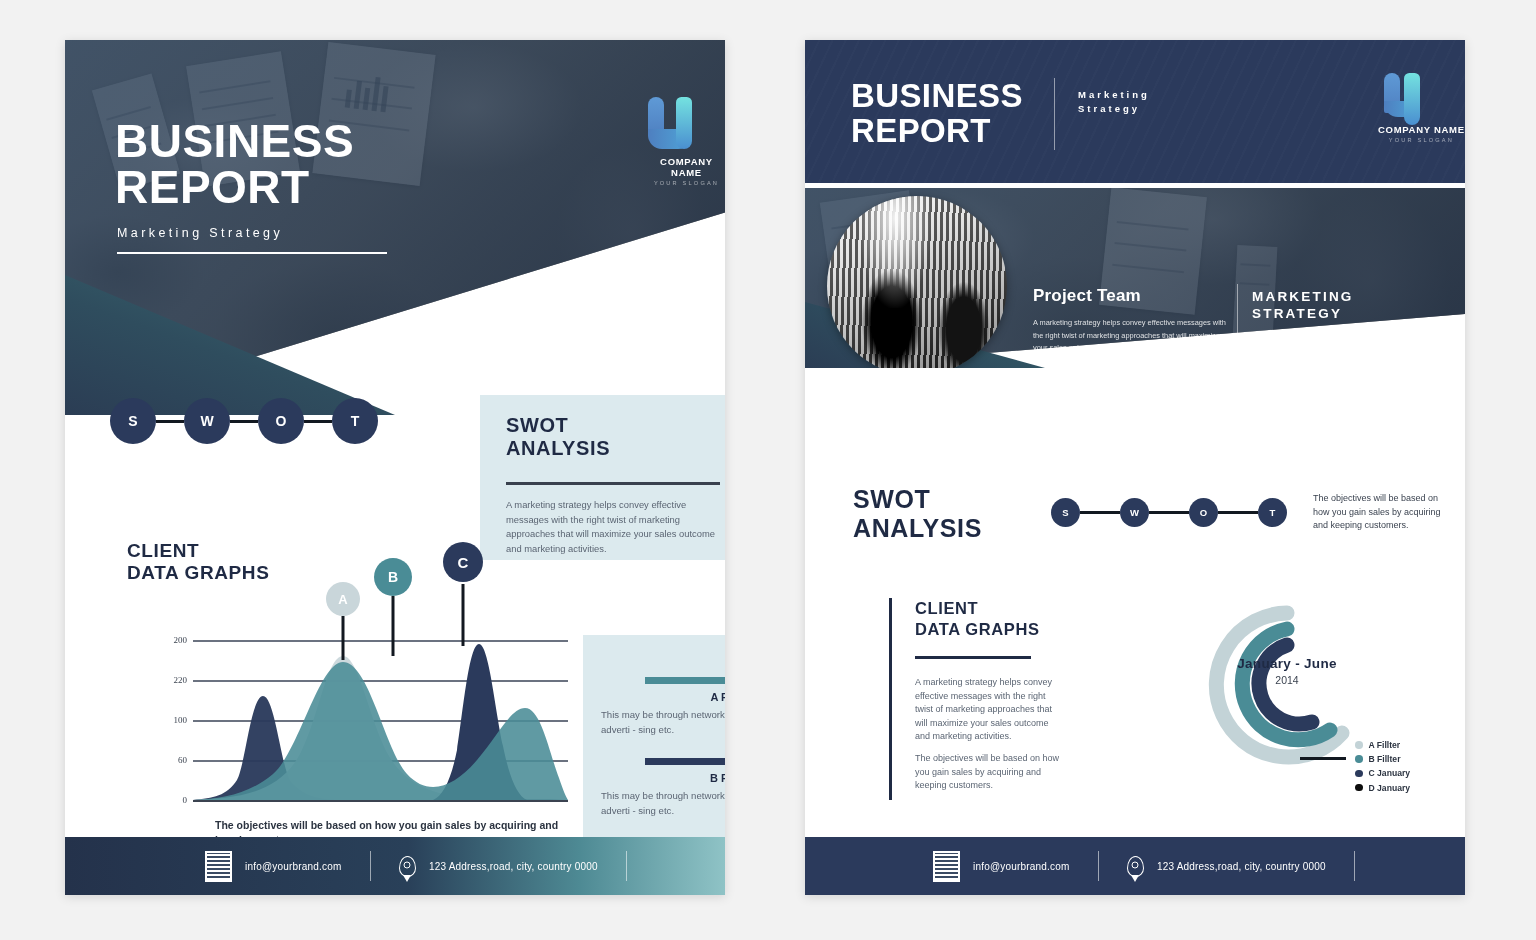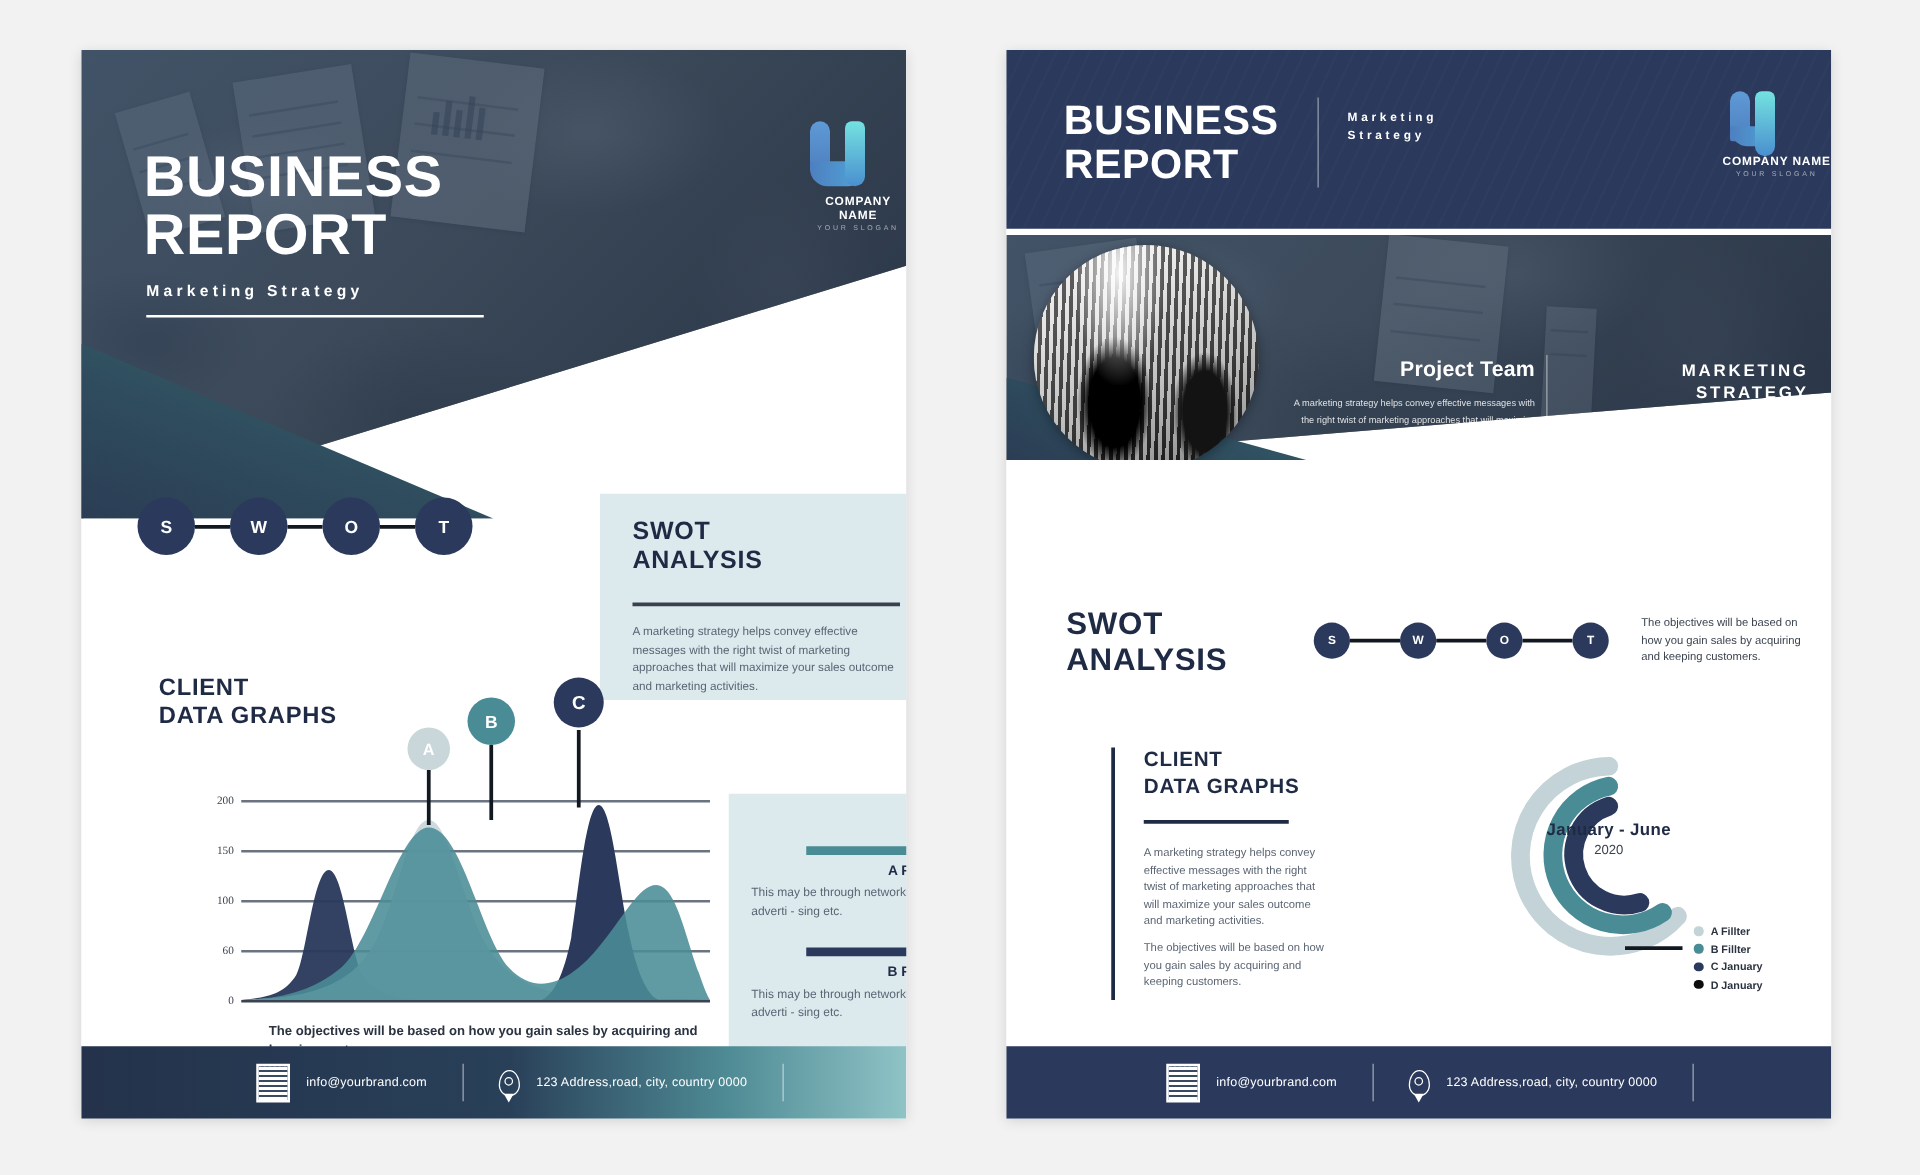--- a/index.html
+++ b/index.html
@@ -41,21 +41,21 @@
   
   .hdr-l{position:absolute;left:0;top:0;width:660px;height:375px;overflow:hidden;}
   .hdr-l-clip{position:absolute;inset:0;clip-path:polygon(0 0,100% 0,100% 46%,0 100%);}
   .hdr-l-tri{position:absolute;left:0;bottom:0;width:330px;height:140px;
     background:linear-gradient(200deg,#3b6b72 0%,#2f4d5e 55%,#2b3d54 100%);
     clip-path:polygon(0 0,100% 100%,0 100%);}
 
   .title-main{position:absolute;left:50px;top:78px;color:#fff;font-weight:bold;
     font-size:46px;line-height:46px;letter-spacing:.5px;}
   .subttl{position:absolute;left:52px;top:186px;color:#fff;font-size:12.5px;
-    font-weight:bold;letter-spacing:3.4px;}
+    font-weight:normal;letter-spacing:3.4px;}
   .rule-w{position:absolute;left:52px;top:212px;width:270px;height:2px;background:#fff;}
   .lede{position:absolute;left:52px;top:226px;width:330px;color:rgba(255,255,255,.88);
     font-size:7.6px;line-height:11px;letter-spacing:.15px;}
 
   
   .logo-wrap{position:absolute;}
   .logo-u{width:44px;height:52px;position:relative;}
   .logo-u:before{content:"";position:absolute;left:0;top:0;width:16px;height:40px;border-radius:8px 8px 2px 2px;
     background:linear-gradient(180deg,#5f9ad6,#4e7fc0);}
   .logo-u:after{content:"";position:absolute;right:0;top:0;width:16px;height:52px;border-radius:8px 8px 12px 12px;
@@ -110,21 +110,21 @@
   .pin{width:15px;height:19px;border:1.6px solid #fff;border-radius:50% 50% 50% 50%/58% 58% 42% 42%;position:relative;}
   .pin:after{content:"";position:absolute;left:50%;top:46%;transform:translate(-50%,-50%);
     width:5px;height:5px;border:1.6px solid #fff;border-radius:50%;}
   .pin:before{content:"";position:absolute;left:50%;bottom:-6px;transform:translateX(-50%);
     width:0;height:0;border-left:4px solid transparent;border-right:4px solid transparent;border-top:7px solid #fff;}
 
   
   .hdr-r{position:absolute;left:0;top:0;width:660px;height:143px;background:#2b3a5c;}
   .hdr-r-tex{position:absolute;inset:0;opacity:.16;
     background:repeating-linear-gradient(115deg,rgba(255,255,255,.10) 0 2px,transparent 2px 12px);}
-  .band{position:absolute;left:0;top:148px;width:660px;height:180px;overflow:hidden;text-align:right;}
+  .band{position:absolute;left:0;top:148px;width:660px;height:180px;overflow:hidden;}
   .band-clip{position:absolute;inset:0;clip-path:polygon(0 0,100% 0,100% 70%,0 100%);}
   .band-tri{position:absolute;left:0;bottom:0;width:240px;height:66px;
     background:linear-gradient(205deg,#35616b 0%,#2e4b5d 60%,#2b3d54 100%);
     clip-path:polygon(0 0,100% 100%,0 100%);}
   .circ-photo{position:absolute;border-radius:50%;overflow:hidden;
     box-shadow:0 2px 9px rgba(0,0,0,.35);}
   .circ-photo .ph{position:absolute;inset:0;filter:grayscale(1) contrast(1.25);
     background:
       radial-gradient(ellipse 46px 80px at 36% 70%, #141619 0 44%, transparent 66%),
       radial-gradient(ellipse 38px 70px at 76% 74%, #26292e 0 46%, transparent 68%),
@@ -223,21 +223,21 @@
     <div class="sec-h" style="position:absolute;left:62px;top:500px;font-size:19px;line-height:22px;">
       <div>CLIENT</div>
       <div>DATA GRAPHS</div>
     </div>
 
     <div class="chart-wrap">
       <div class="grid" style="top:40px;">
           <span class="axis-lab">200</span>
         </div>
       <div class="grid" style="top:80px;">
-          <span class="axis-lab">150</span>
+          <span class="axis-lab">220</span>
         </div>
       <div class="grid" style="top:120px;">
           <span class="axis-lab">100</span>
         </div>
       <div class="grid" style="top:160px;">
           <span class="axis-lab">60</span>
         </div>
       <div class="grid" style="top:200px;background:#3b4350;">
           <span class="axis-lab">0</span>
         </div>
@@ -400,21 +400,21 @@
   </div>
 
   <div class="donut">
     <svg width="190" height="170" viewBox="0 0 190 170">
       <path d="M95,13 A72,72 0 1,0 150,133" fill="none" stroke="#c3d3d7" stroke-width="15" stroke-linecap="round"></path>
       <path d="M95,29 A56,56 0 1,0 138,130" fill="none" stroke="#4a8c96" stroke-width="15" stroke-linecap="round"></path>
       <path d="M95,45 A40,40 0 1,0 120,122" fill="none" stroke="#2b3a5c" stroke-width="15" stroke-linecap="round"></path>
     </svg>
     <div class="donut-ctr">
       <div class="donut-m">January - June</div>
-      <div class="donut-y">2020</div>
+      <div class="donut-y">2014</div>
     </div>
   </div>
   <div class="dleg-line"></div>
   <div class="dleg">
     <div class="dleg-row">
         <span class="dleg-dot" style="background:#c3d3d7"></span>
         <span class="dleg-t">A Fillter</span>
       </div>
     <div class="dleg-row">
         <span class="dleg-dot" style="background:#4a8c96"></span>

